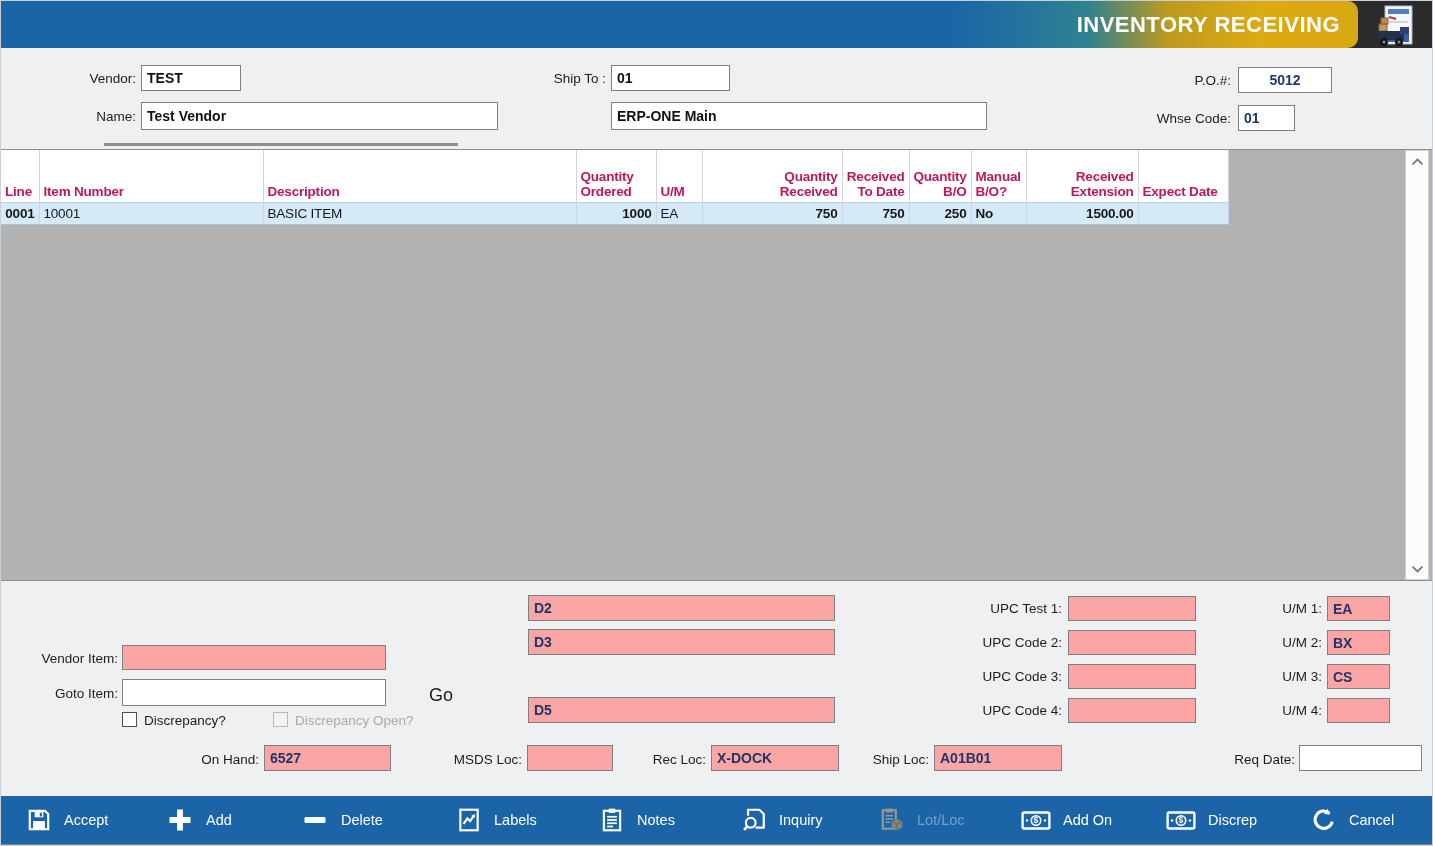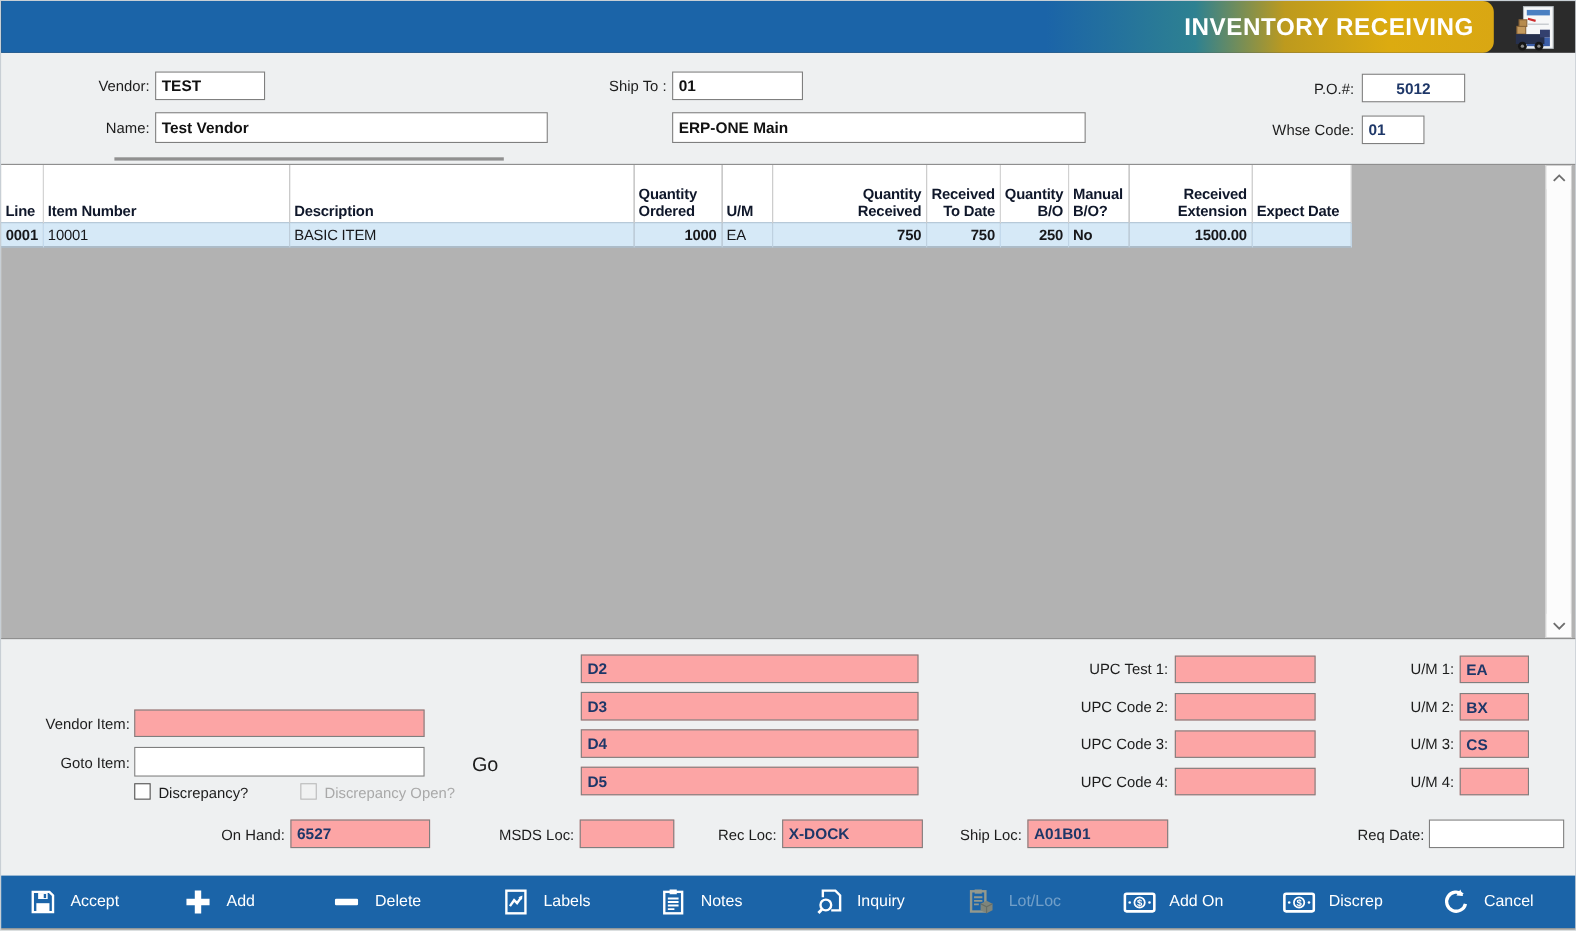--- a/index.html
+++ b/index.html
@@ -23,21 +23,21 @@
   .navy { color:#1e3768; }
   .center { justify-content:center; }
   .hform,.dform { position:absolute; inset:0; pointer-events:none; }
   .hform > *, .dform > * { pointer-events:auto; }
   .divider { position:absolute; background:#909090; }
 
   
   .gridwrap { position:absolute; left:0; top:148px; width:1433px; height:432px; background:#b2b2b2;
               border-top:1px solid #8f8f8f; border-bottom:1px solid #8f8f8f; }
   table.grid { border-collapse:collapse; table-layout:fixed; width:1227px; letter-spacing:-0.2px; }
-  .grid th { background:#ffffff; font-size:13.5px; font-weight:bold; color:#0f172a; vertical-align:bottom;
+  .grid th { background:#ffffff; font-size:13.5px; font-weight:bold; color:#be185d; vertical-align:bottom;
              white-space:pre-line; padding:2px 4px 3px; border-right:1px solid #d4d4d4; height:52px; overflow:hidden; }
   .grid thead tr { border-bottom:1px solid #b9cfe2; }
   .grid td { background:#d6e9f7; font-size:13.5px; color:#17171a; padding:2px 4px; border-right:1px solid #c3d9ec;
              height:22px; white-space:nowrap; overflow:hidden; }
   .grid tbody tr { border-bottom:1px solid #a9c4da; }
   .vscroll { position:absolute; left:1404px; top:0; width:24px; height:430px; background:#fcfcfc; border:1px solid #d0d0d0; }
   .scr-btn { position:absolute; left:0; width:22px; height:21px; display:flex; align-items:center; justify-content:center;
              background:#fcfcfc; }
   .scr-btn.up { top:0; } .scr-btn.down { bottom:0; }
 
@@ -211,23 +211,20 @@
     <div class="lbl" style="left:1186px;top:751px;width:108px">Req Date:</div>
     <div class="box" style="left:1298px;top:744px;width:123px;height:26px">
         <span></span>
       </div>
   <div class="box ro" style="left:527px;top:594px;width:307px;height:26px">
         <span class="navy">D2</span>
       </div>
       <div class="box ro" style="left:527px;top:628px;width:307px;height:26px">
         <span class="navy">D3</span>
       </div>
-      <div class="box ro" style="left:527px;top:662px;width:307px;height:26px">
-        <span class="navy">D4</span>
-      </div>
       <div class="box ro" style="left:527px;top:696px;width:307px;height:26px">
         <span class="navy">D5</span>
       </div>
       <div class="lbl" style="left:935px;top:600px;width:126px">UPC Test 1:</div>
       <div class="box ro" style="left:1067px;top:595px;width:128px;height:25px">
         <span></span>
       </div>
       <div class="lbl" style="left:935px;top:634px;width:126px">UPC Code 2:</div>
       <div class="box ro" style="left:1067px;top:629px;width:128px;height:25px">
         <span></span>

